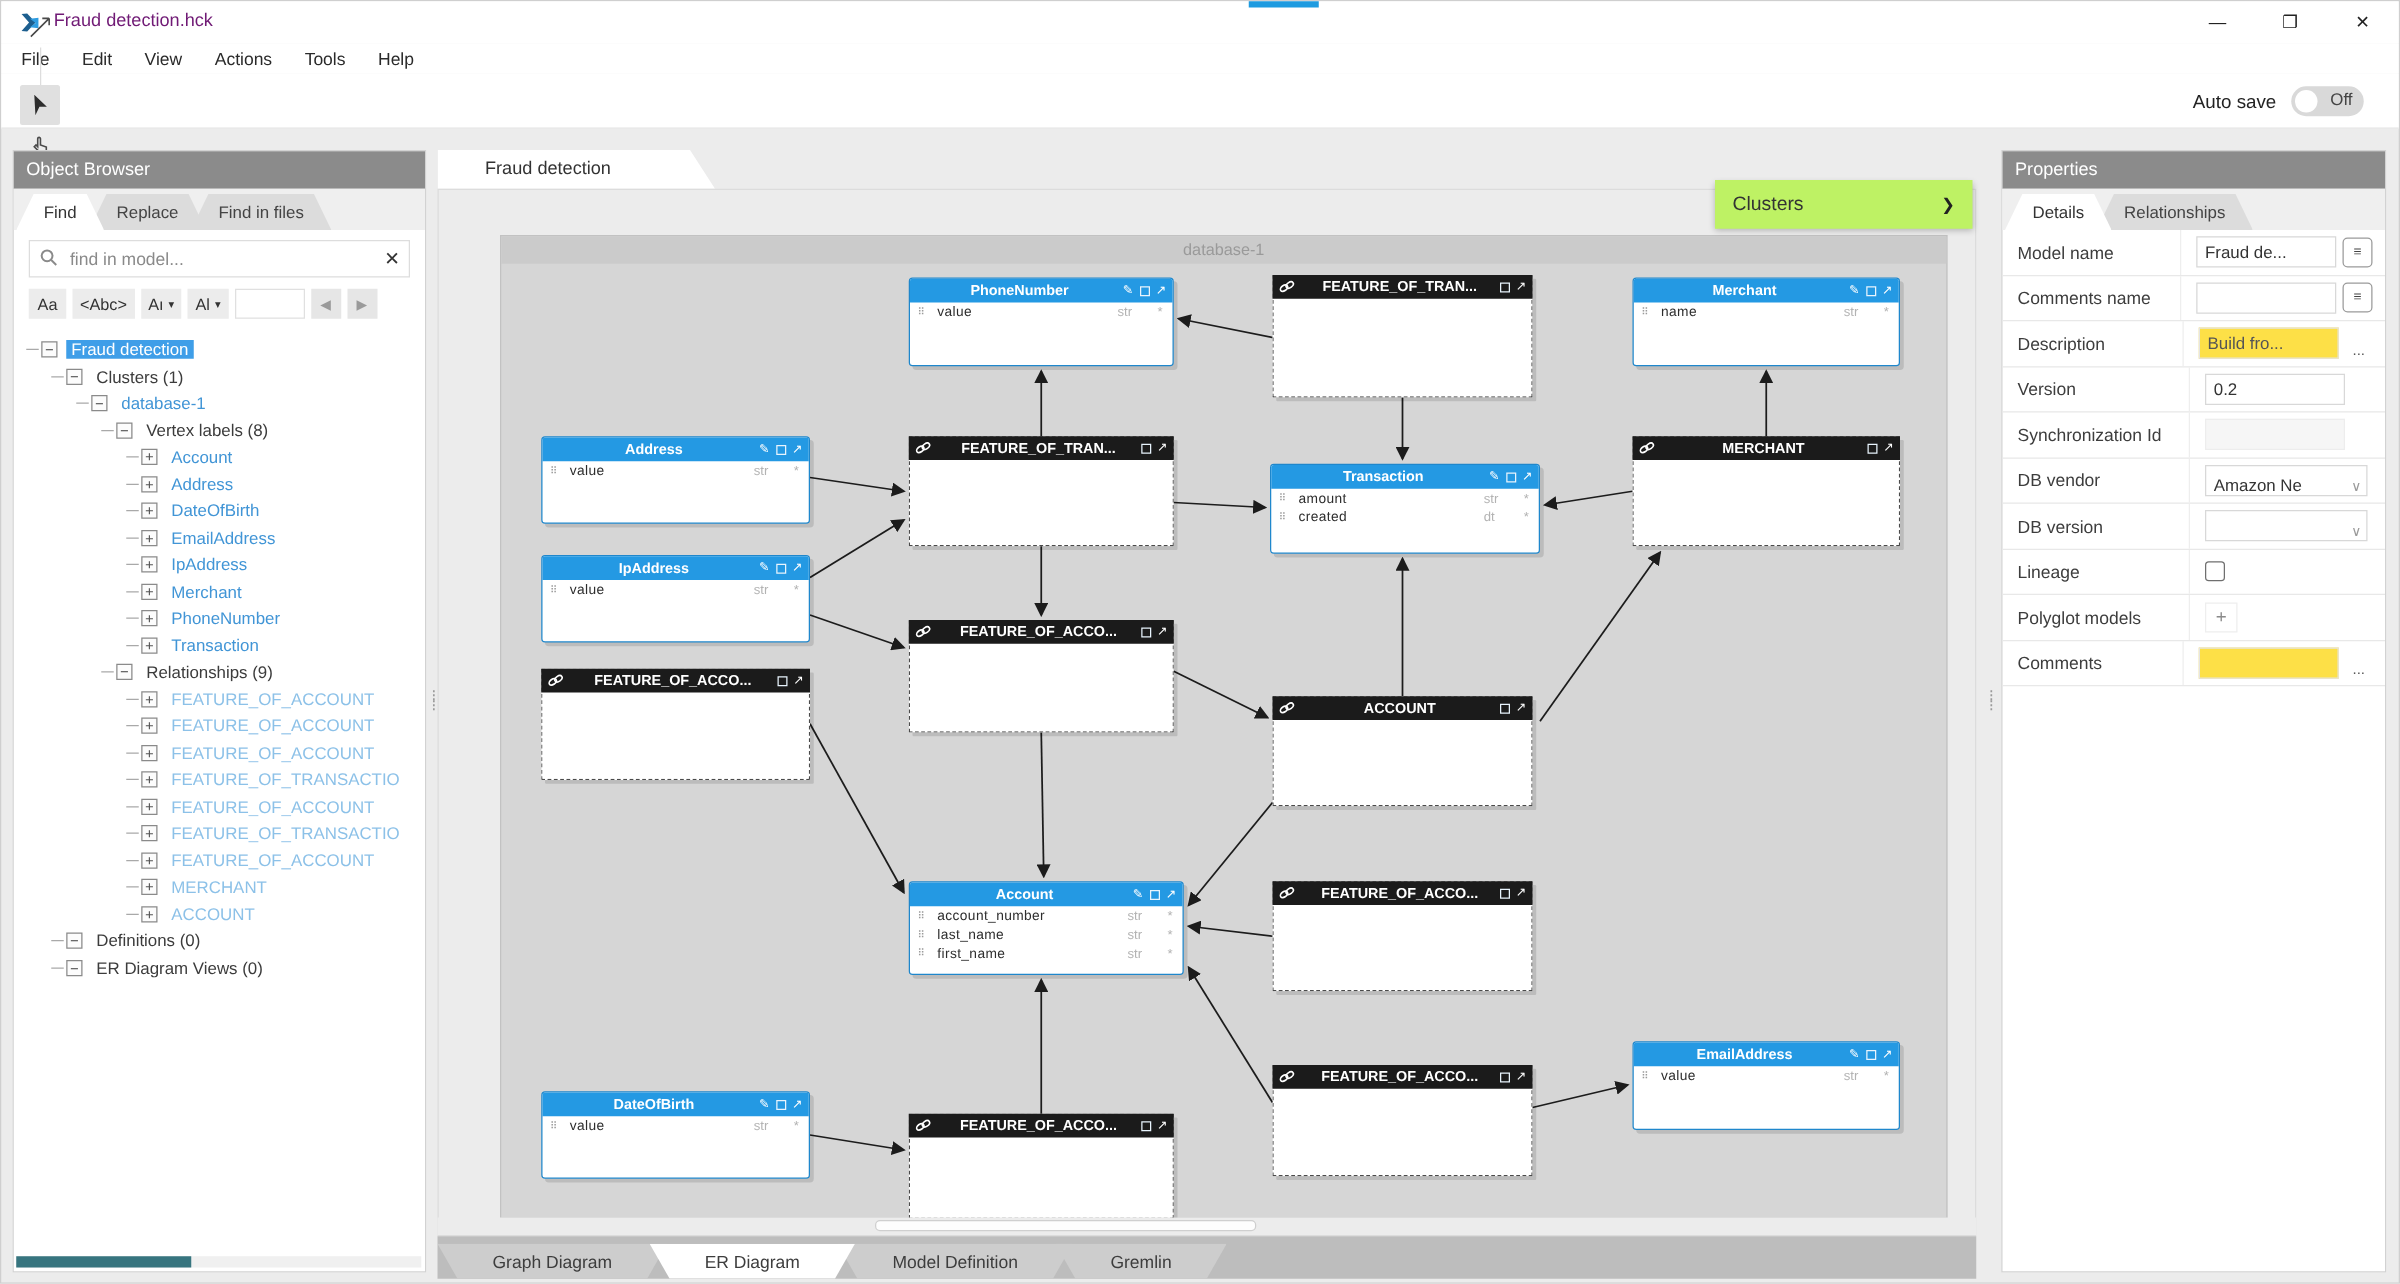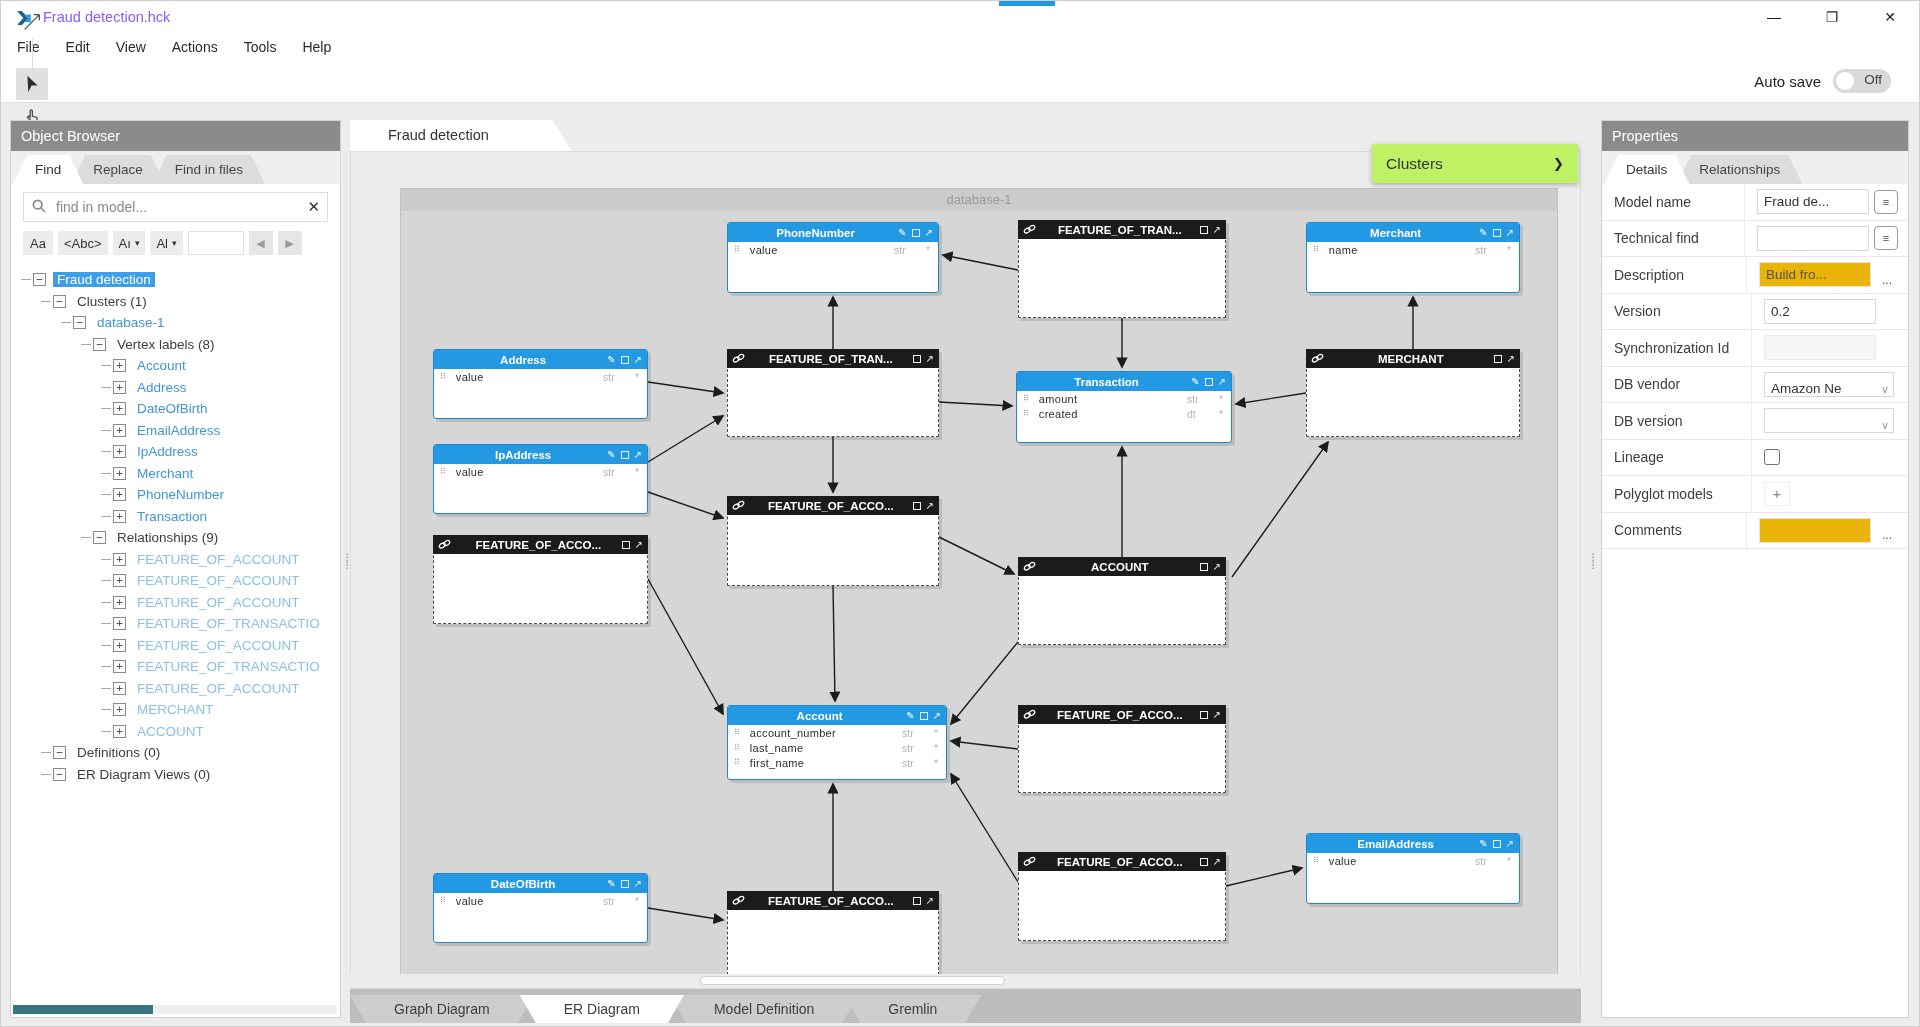--- a/index.html
+++ b/index.html
@@ -3,21 +3,21 @@
 <meta charset="utf-8">
 <style>
   * { margin:0; padding:0; box-sizing:border-box; }
   html,body { width:1920px; height:1027px; overflow:hidden;
     font-family:"Liberation Sans","DejaVu Sans",sans-serif; background:#ececec; }
   #app { position:relative; width:1920px; height:1027px; background:#ececec; border:1px solid #cfcfcf; }
 
   
   #titlebar { position:absolute; left:0; top:0; width:100%; height:34px; background:#ffffff; }
   #logo { position:absolute; left:14px; top:8px; width:18px; height:18px; }
-  #win-title { position:absolute; left:42px; top:8px; font-size:14.5px; color:#8b5cf6; }
+  #win-title { position:absolute; left:42px; top:8px; font-size:14.5px; color:#701a75; }
   .win-ctl { position:absolute; top:0; width:58px; height:32px; text-align:center; line-height:32px;
     font-size:14px; color:#222; cursor:default; }
   #top-accent { position:absolute; left:998px; top:0; width:56px; height:5px; background:#1e9be0; }
 
   
   #menubar { position:absolute; left:0; top:34px; width:100%; height:24px; background:#ffffff; display:flex; align-items:center; padding-left:16px; gap:26px; }
   .menu-item { font-size:14px; color:#2a2a2a; }
 
   
   #toolbar { position:absolute; left:0; top:58px; width:100%; height:44px; background:#ffffff;
@@ -112,21 +112,21 @@
   .bot-tab.active { background:#ffffff; z-index:2; }
 
   
   #right-panel { left:1600px; top:119px; width:308px; height:898px; }
   #prop-rows { }
   .prop-row { display:flex; align-items:center; min-height:36.5px; border-bottom:1px solid #e8e8e8; }
   .prop-label { width:150px; padding-left:12px; font-size:14px; color:#3d3d3d; border-right:1px solid #eee; align-self:stretch; display:flex; align-items:center; }
   .prop-ctl { flex:1; display:flex; align-items:center; gap:5px; padding:0 10px 0 12px; }
   .prop-input { height:25px; border:1px solid #d8d8d8; background:#fff; font-size:13.5px; color:#333;
     padding:0 6px; font-family:inherit; width:112px; }
-  .prop-input.gray { background:#eab308; border-color:#e4e4e4; color:#555; }
+  .prop-input.gray { background:#fde047; border-color:#e4e4e4; color:#555; }
   .prop-input.disabled { background:#f6f6f6; border-color:#ededed; }
   .prop-sq-btn { width:24px; height:24px; border:1px solid #9a9a9a; border-radius:4px; background:#fff;
     display:flex; align-items:center; justify-content:center; font-size:11px; color:#444; }
   .prop-dots { font-size:12px; color:#555; width:22px; height:24px; background:#fff; display:flex; align-items:flex-end; justify-content:center; }
   .prop-select { width:130px; height:25px; border:1px solid #d8d8d8; background:#fff; display:flex; align-items:flex-end;
     font-size:13.5px; color:#333; padding:0 4px 0 6px; }
   .prop-select .sel-val { flex:1; overflow:hidden; white-space:nowrap; }
   .sel-caret { color:#9a9a9a; font-size:11px; }
   .prop-check { width:16px; height:16px; border:1.5px solid #6f6f6f; border-radius:3px; background:#fff; }
   .prop-plus { width:26px; height:24px; background:#fff; border:1px solid #eee; color:#8a8a8a; font-size:15px;
@@ -929,21 +929,21 @@
       </div>
     <div id="prop-rows">
         <div class="prop-row">
           <div class="prop-label">Model name</div>
           <div class="prop-ctl">
             <input class="prop-input" value="Fraud de..." style="">
             <div class="prop-sq-btn">≡</div>
           </div>
         </div>
         <div class="prop-row">
-          <div class="prop-label">Technical find</div>
+          <div class="prop-label">Comments name</div>
           <div class="prop-ctl">
             <input class="prop-input" style="">
             <div class="prop-sq-btn">≡</div>
           </div>
         </div>
         <div class="prop-row">
           <div class="prop-label">Description</div>
           <div class="prop-ctl">
             <input class="prop-input gray" value="Build fro..." style="">
             <div class="prop-dots">...</div>

